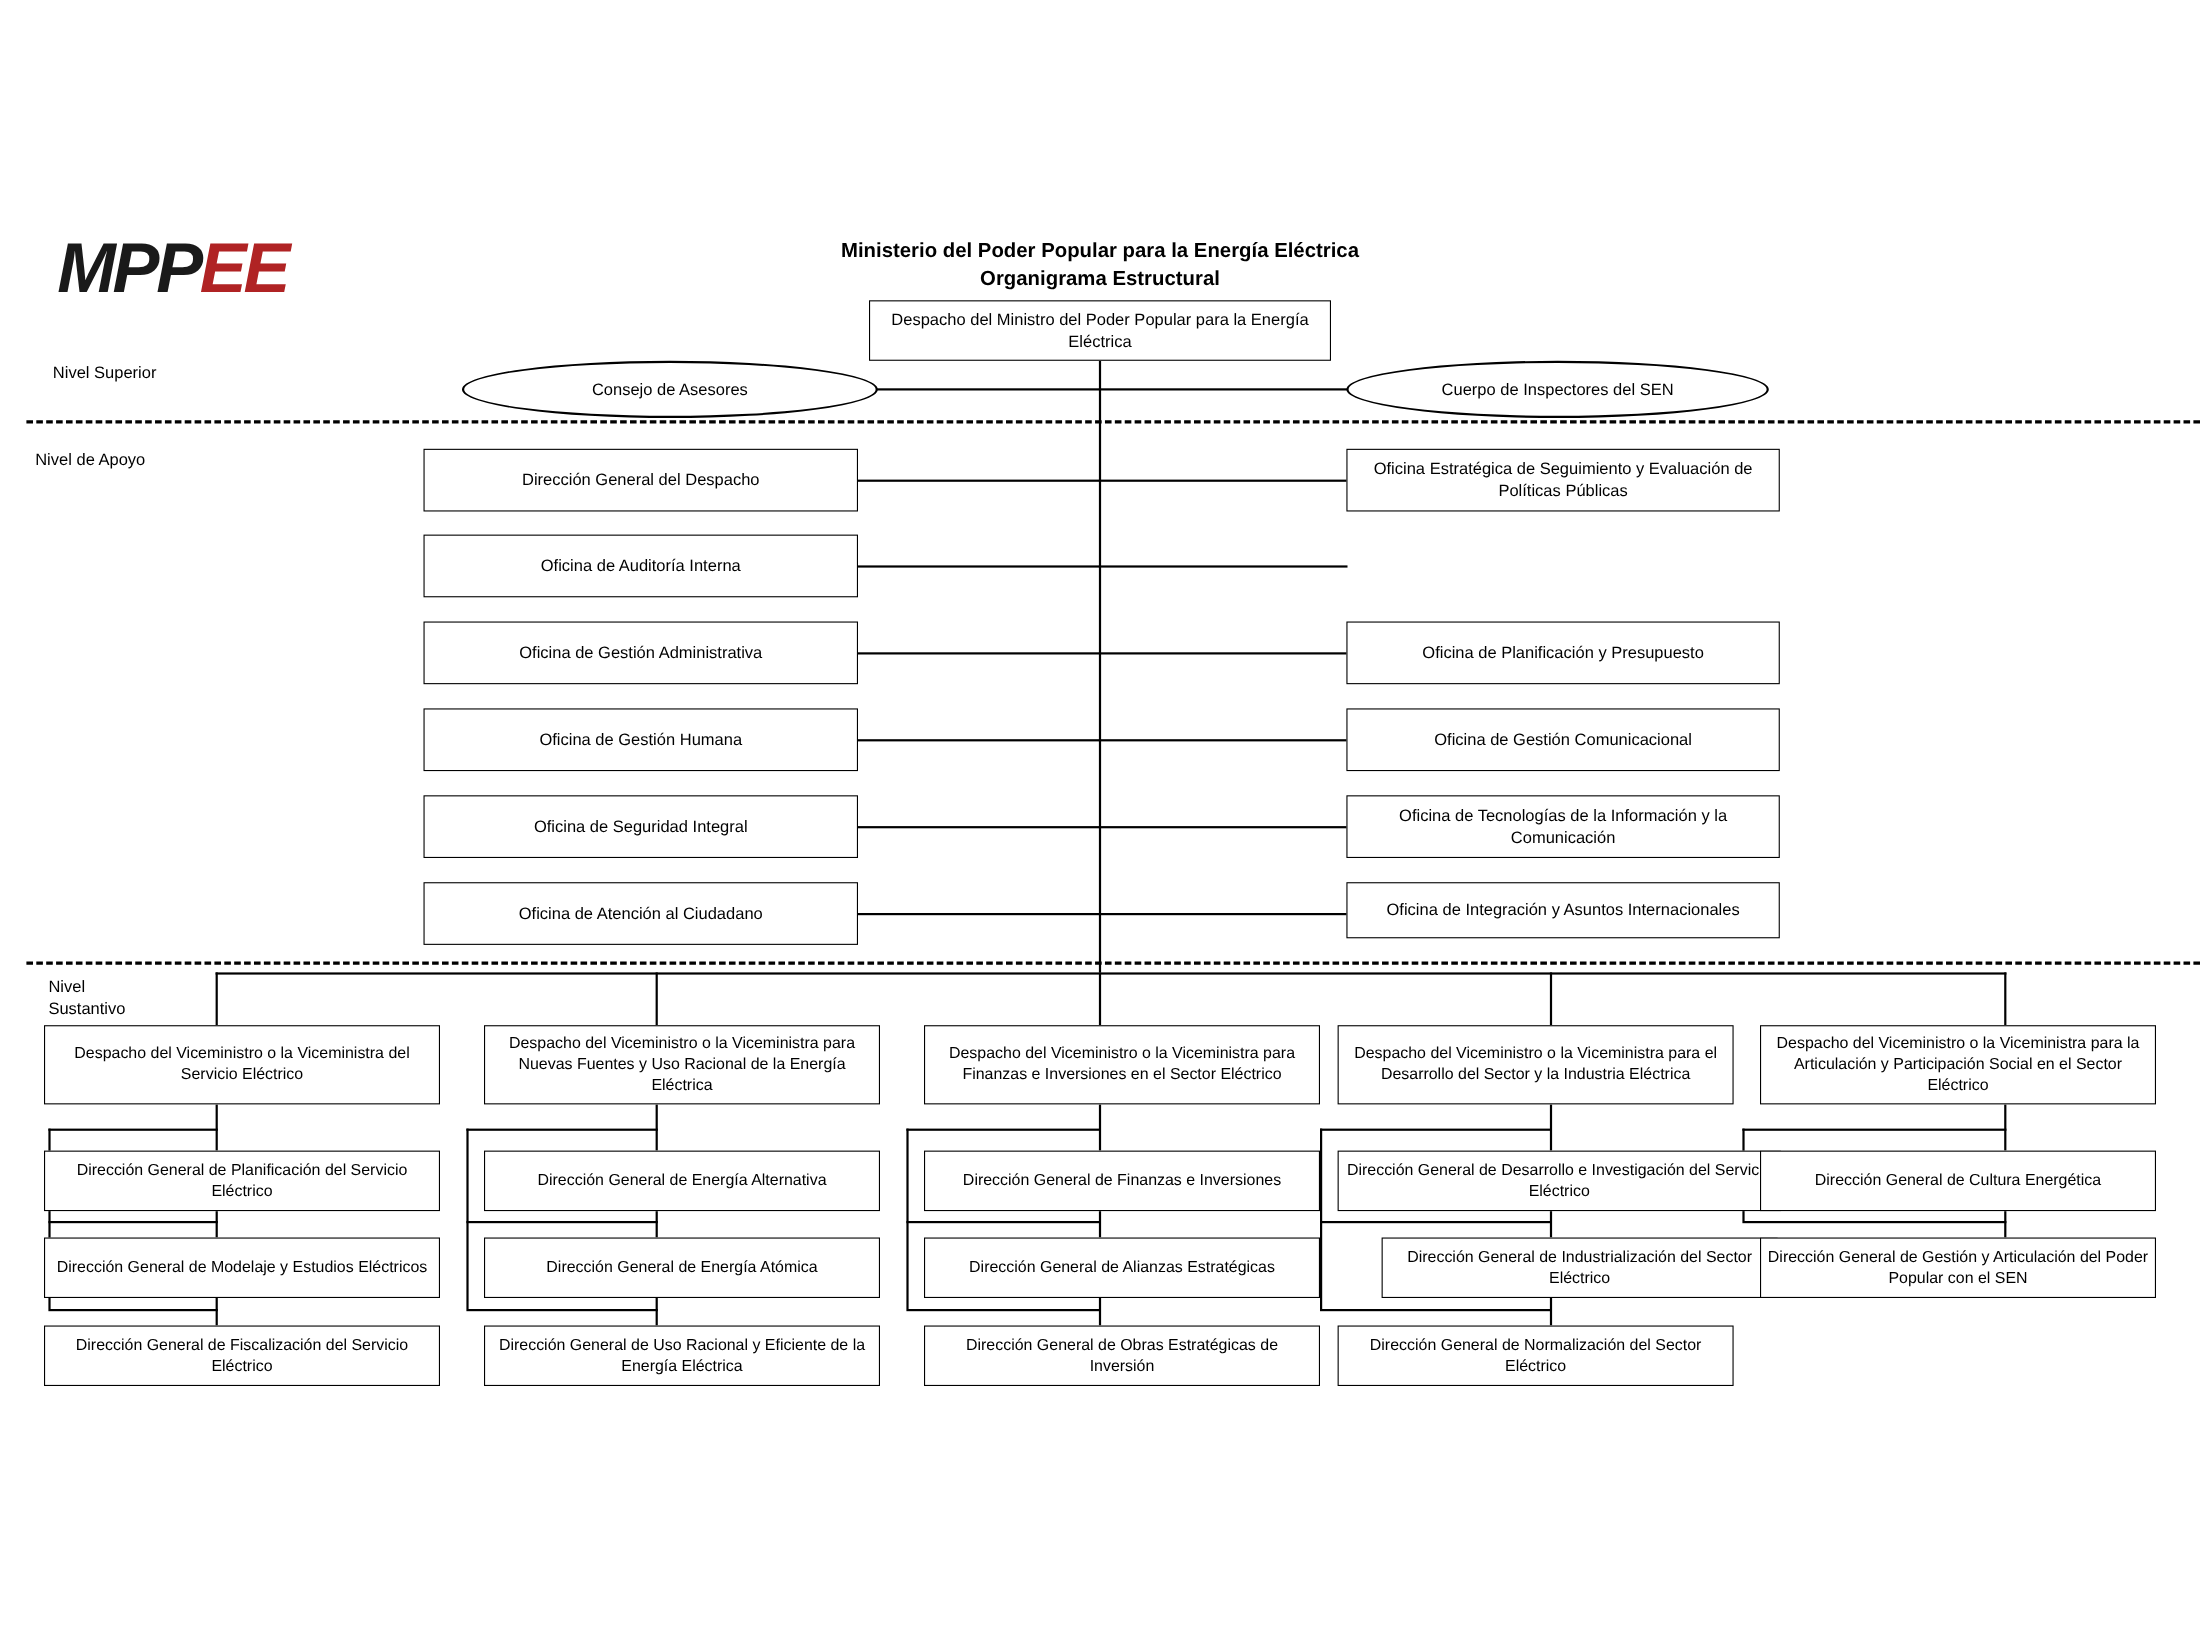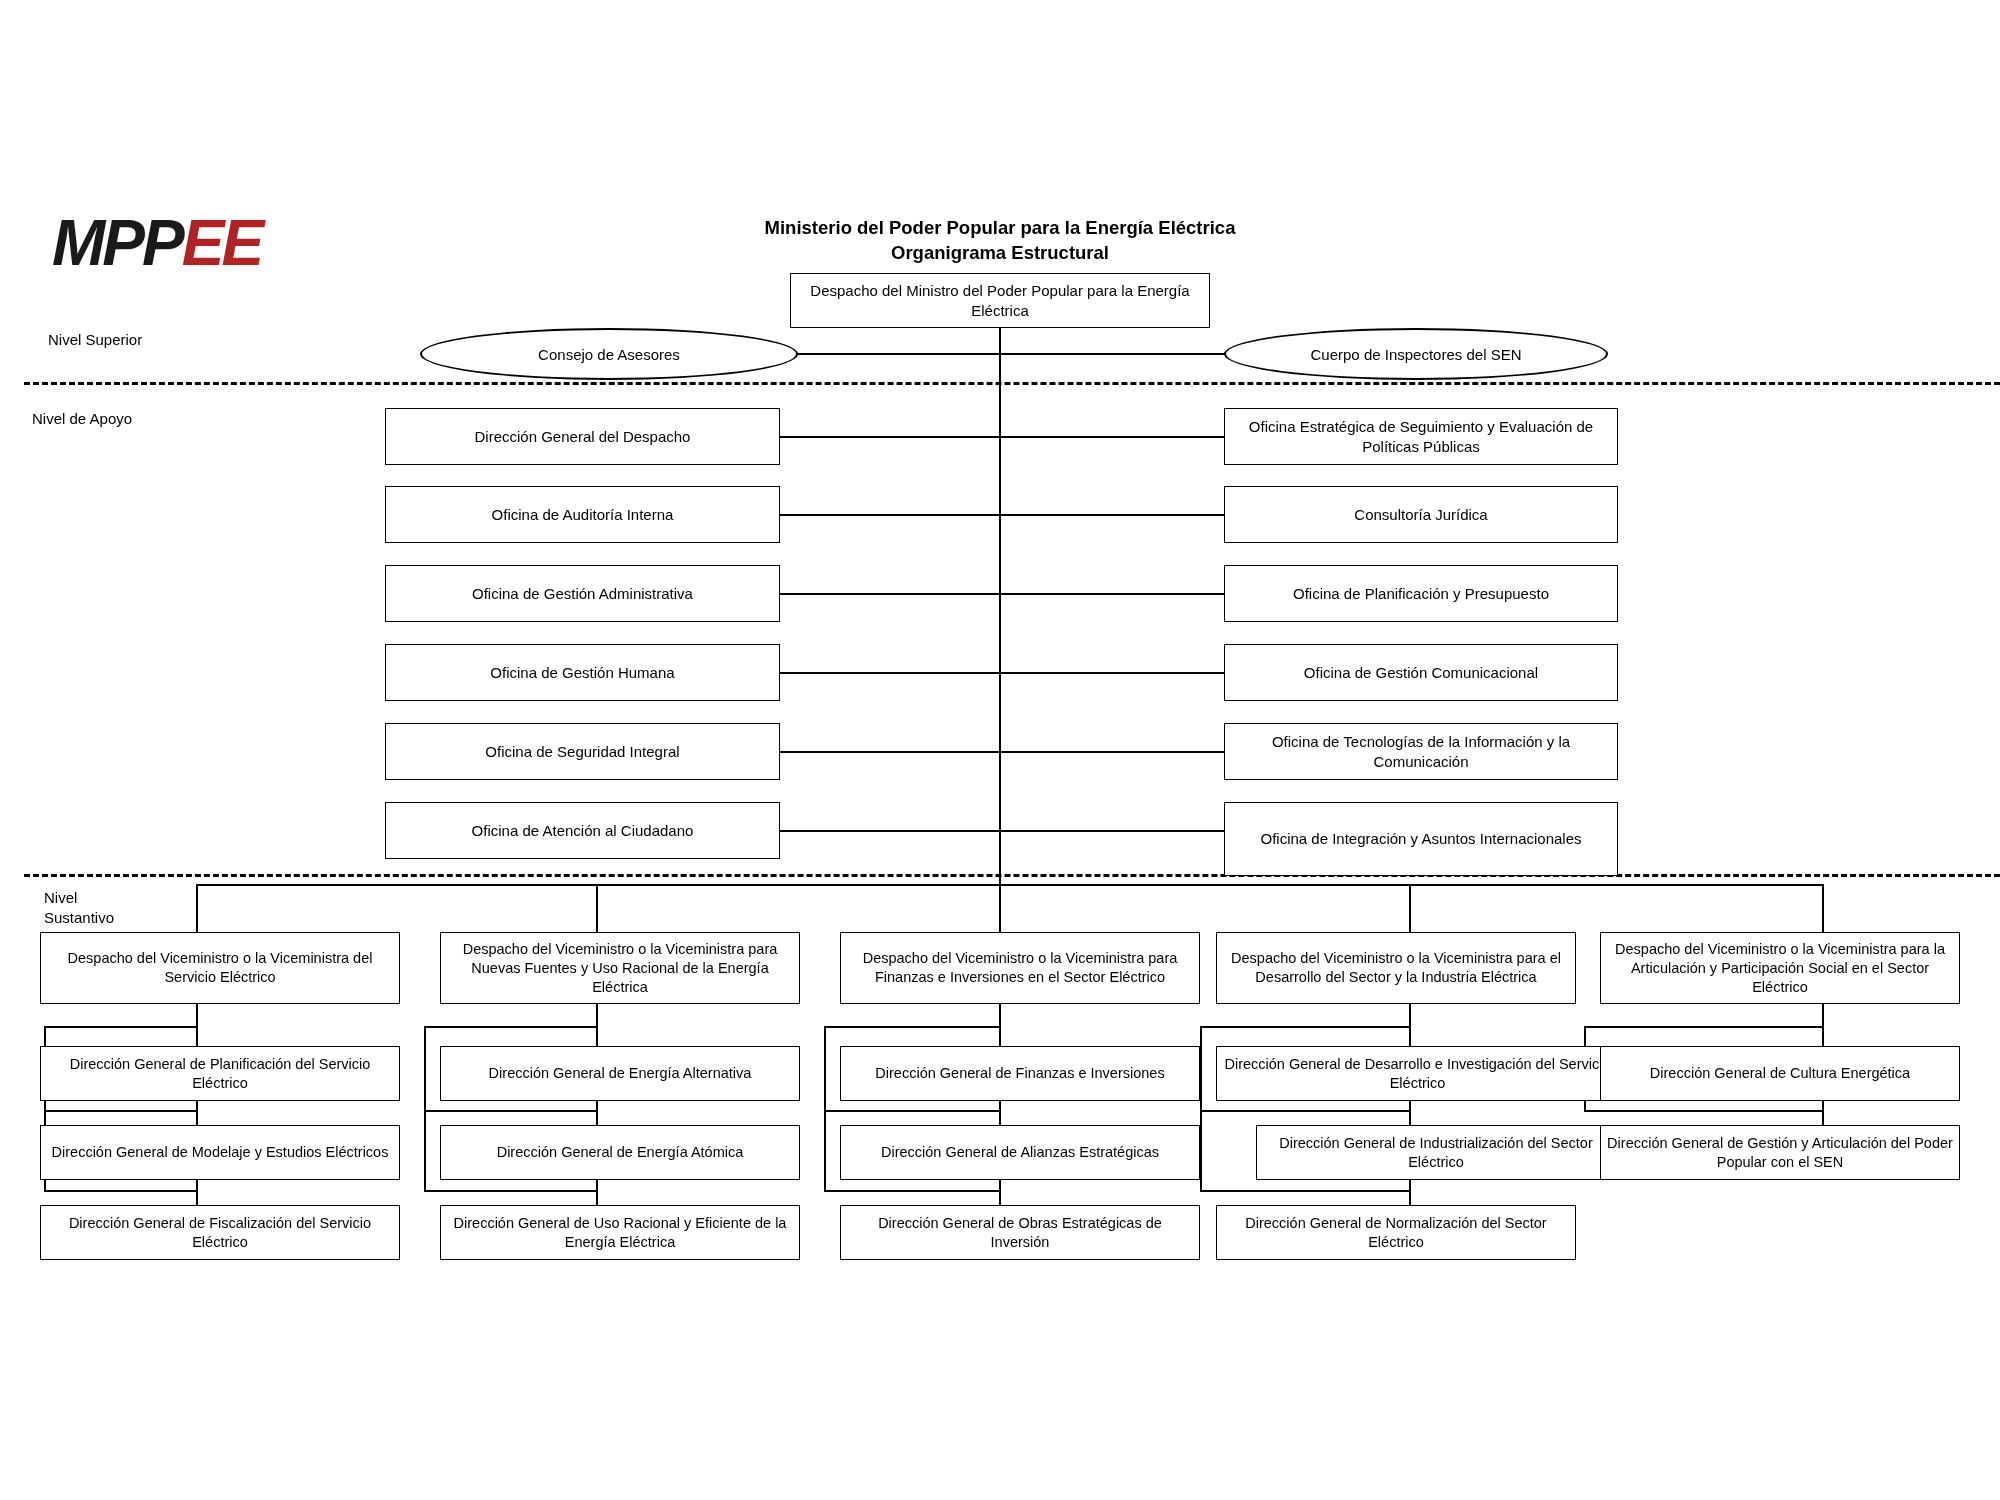--- a/index.html
+++ b/index.html
@@ -124,25 +124,24 @@
   <div class="box" style="left:385px;top:802px;width:395px;height:57px;">Oficina de Atención al Ciudadano</div>
 
   <div class="ln h" style="left:780px;top:436px;width:220px;"></div>
   <div class="ln h" style="left:780px;top:514px;width:220px;"></div>
   <div class="ln h" style="left:780px;top:593px;width:220px;"></div>
   <div class="ln h" style="left:780px;top:672px;width:220px;"></div>
   <div class="ln h" style="left:780px;top:751px;width:220px;"></div>
   <div class="ln h" style="left:780px;top:830px;width:220px;"></div>
 
   <div class="box" style="left:1224px;top:408px;width:394px;height:57px;">Oficina Estratégica de Seguimiento y Evaluación de Políticas Públicas</div>
-  <div class="box" style="left:1224px;top:486px;width:394px;height:57px;">Consultoría Jurídica</div>
   <div class="box" style="left:1224px;top:565px;width:394px;height:57px;">Oficina de Planificación y Presupuesto</div>
   <div class="box" style="left:1224px;top:644px;width:394px;height:57px;">Oficina de Gestión Comunicacional</div>
   <div class="box" style="left:1224px;top:723px;width:394px;height:57px;">Oficina de Tecnologías de la Información y la Comunicación</div>
-  <div class="box" style="left:1224px;top:802px;width:394px;height:74px;">Oficina de Integración y Asuntos Internacionales</div>
+  <div class="box" style="left:1224px;top:802px;width:394px;height:51px;">Oficina de Integración y Asuntos Internacionales</div>
 
   <div class="ln h" style="left:999px;top:436px;width:226px;"></div>
   <div class="ln h" style="left:999px;top:514px;width:226px;"></div>
   <div class="ln h" style="left:999px;top:593px;width:226px;"></div>
   <div class="ln h" style="left:999px;top:672px;width:226px;"></div>
   <div class="ln h" style="left:999px;top:751px;width:226px;"></div>
   <div class="ln h" style="left:999px;top:830px;width:226px;"></div>
 
   <div class="ln h" style="left:196px;top:884px;width:1628px;"></div>
   <div class="ln v" style="left:196px;top:884px;height:48px;"></div>

